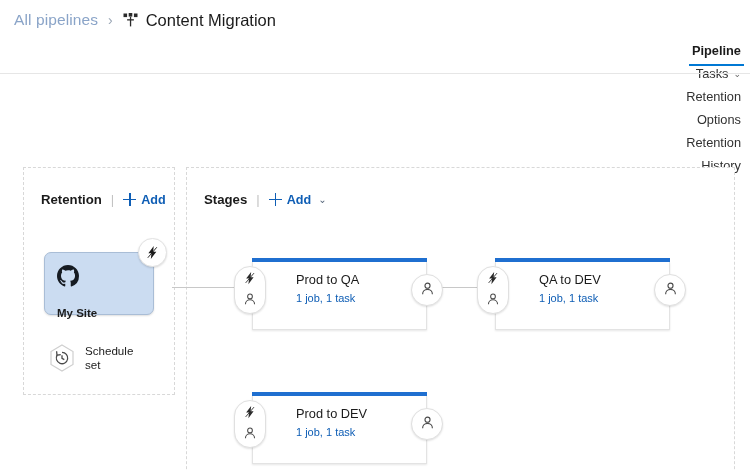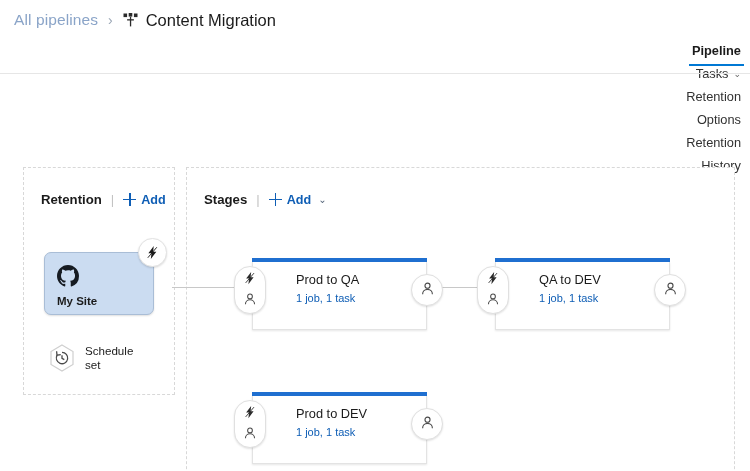--- a/index.html
+++ b/index.html
@@ -141,21 +141,21 @@
     cursor: pointer;
   }
   .artifact-inner {
     position: absolute;
     left: 12px; top: 12px;
   }
   .artifact-name {
     font-size: 11.5px;
     font-weight: bold;
     color: #1b1b1b;
-    margin-top: 4px;
+    margin-top: 16px;
     white-space: nowrap;
   }
   .bolt-badge {
     position: absolute;
     right: -14px; top: -15px;
     width: 29px; height: 29px;
     border-radius: 50%;
     background: #fff;
     border: 1px solid #e2e2e2;
     box-shadow: 0 1px 2px rgba(0,0,0,.14);

